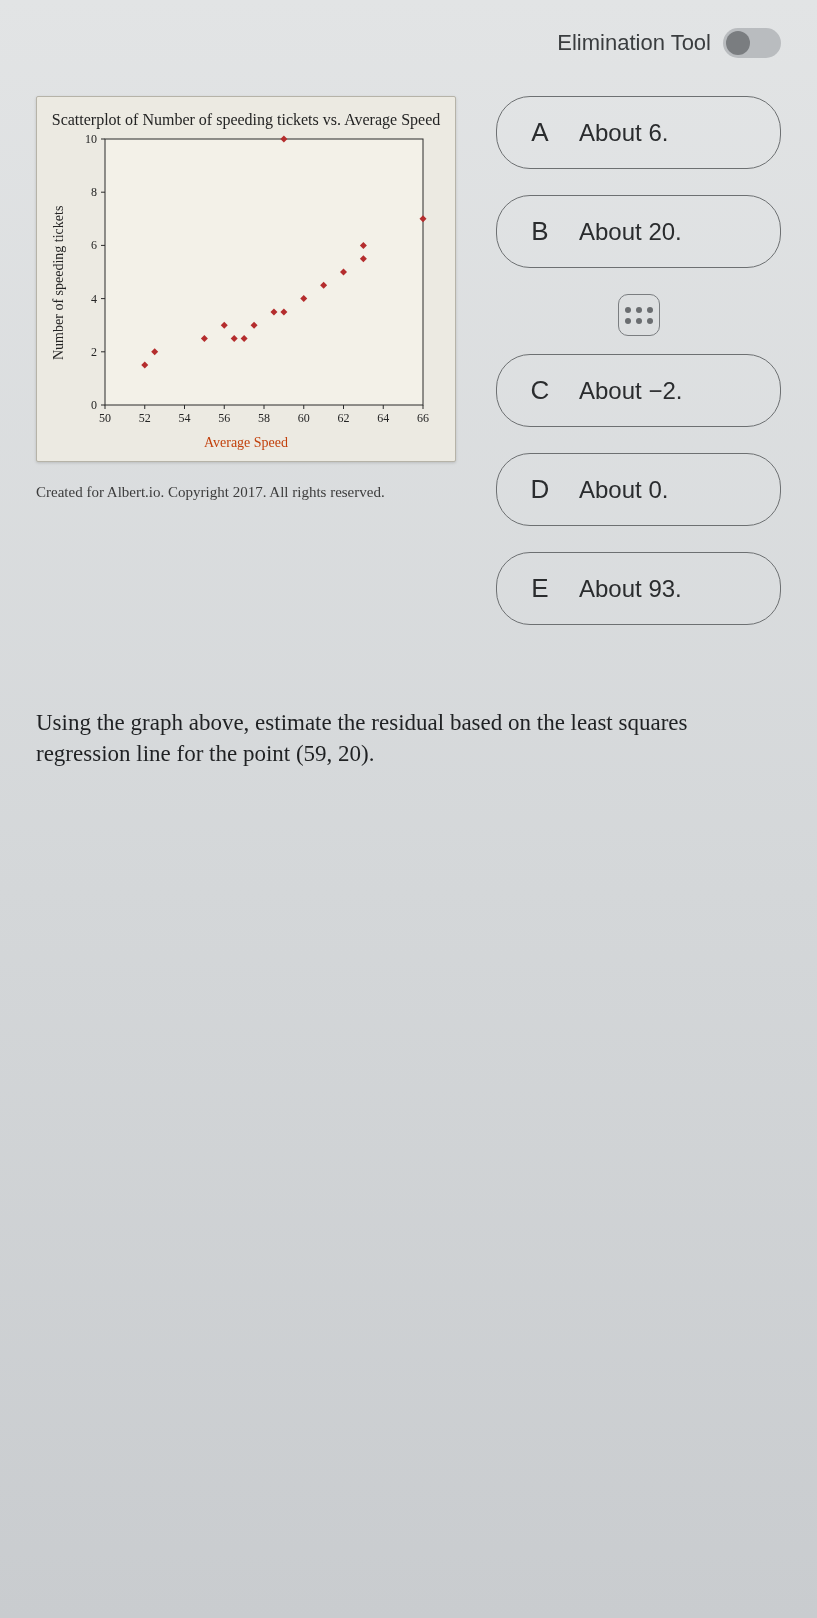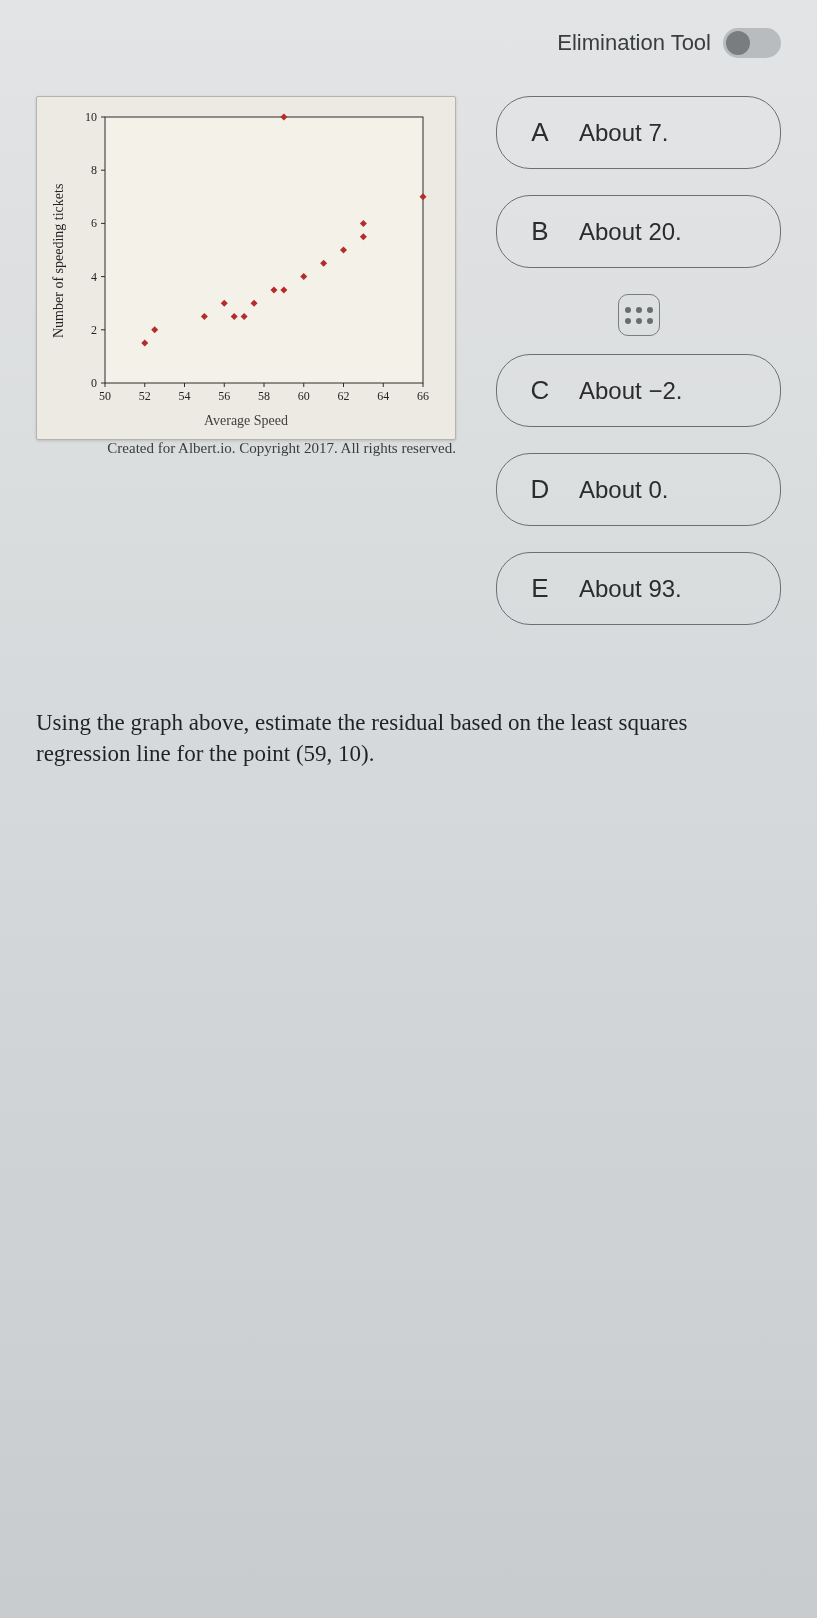--- a/index.html
+++ b/index.html
@@ -135,25 +135,26 @@
     flex: 1 1 auto;
     position: relative;
   }
   .plot-svg {
     display: block;
   }
   .xlabel {
     text-align: center;
     font-family: Georgia, serif;
     font-size: 14px;
-    color: #404040;
+    color: #c2410c;
     margin-top: 2px;
   }
   .copyright {
-    text-align: right;
+    text-align: left;
+    margin-top: 22px;
     font-family: Georgia, serif;
     font-size: 15px;
     color: #3c3c3c;
   }
   .question {
     margin-top: 56px;
     font-family: Georgia, "Times New Roman", serif;
     font-size: 23px;
     color: #1f2123;
     line-height: 1.35;
@@ -169,20 +170,21 @@
     <span class="elim-label">Elimination Tool</span>
     <div class="toggle">
       <div class="toggle-knob"></div>
     </div>
   </div>
 
   <div class="main">
 
     <div class="chart-col">
       <div class="chart-card">
+        <div class="chart-title">Scatterplot of Number of speeding tickets vs. Average Speed</div>
         <div class="chart-wrap">
           <div class="ylabel">Number of speeding tickets</div>
           <div class="plot-zone">
             <svg class="plot-svg" id="scatter-svg" width="360" height="300" viewBox="0 0 360 300">
                 <rect x="34" y="6" width="318" height="266" fill="#f3f1e8" stroke="#2b2b2b" stroke-width="1"></rect>
                 <line x1="30" y1="272" x2="34" y2="272" stroke="#2b2b2b" stroke-width="1"></line>
                 <text x="26" y="276" text-anchor="end" font-size="12" font-family="Georgia, serif" fill="#242424">0</text>
                 <line x1="30" y1="218.8" x2="34" y2="218.8" stroke="#2b2b2b" stroke-width="1"></line>
                 <text x="26" y="222.8" text-anchor="end" font-size="12" font-family="Georgia, serif" fill="#242424">2</text>
                 <line x1="30" y1="165.6" x2="34" y2="165.6" stroke="#2b2b2b" stroke-width="1"></line>
@@ -232,21 +234,21 @@
         </div>
         <div class="xlabel">Average Speed</div>
       </div>
       <div class="copyright">Created for Albert.io. Copyright 2017. All rights reserved.</div>
     </div>
 
     <div class="answers-col">
 
       <div class="choice">
         <div class="choice-letter">A</div>
-        <div class="choice-text">About 7.</div>
+        <div class="choice-text">About 6.</div>
       </div>
       <div class="choice">
         <div class="choice-letter">B</div>
         <div class="choice-text">About 20.</div>
       </div>
 
       <div class="drag-handle">
         <div class="drag-glyph">
           <span></span>
             <span></span>
@@ -266,15 +268,15 @@
         <div class="choice-text">About 0.</div>
       </div>
       <div class="choice">
         <div class="choice-letter">E</div>
         <div class="choice-text">About 93.</div>
       </div>
     </div>
 
   </div>
 
-  <div class="question">Using the graph above, estimate the residual based on the least squares regression line for the point (59, 10).</div>
+  <div class="question">Using the graph above, estimate the residual based on the least squares regression line for the point (59, 20).</div>
 
 </div>
 
 </body></html>

